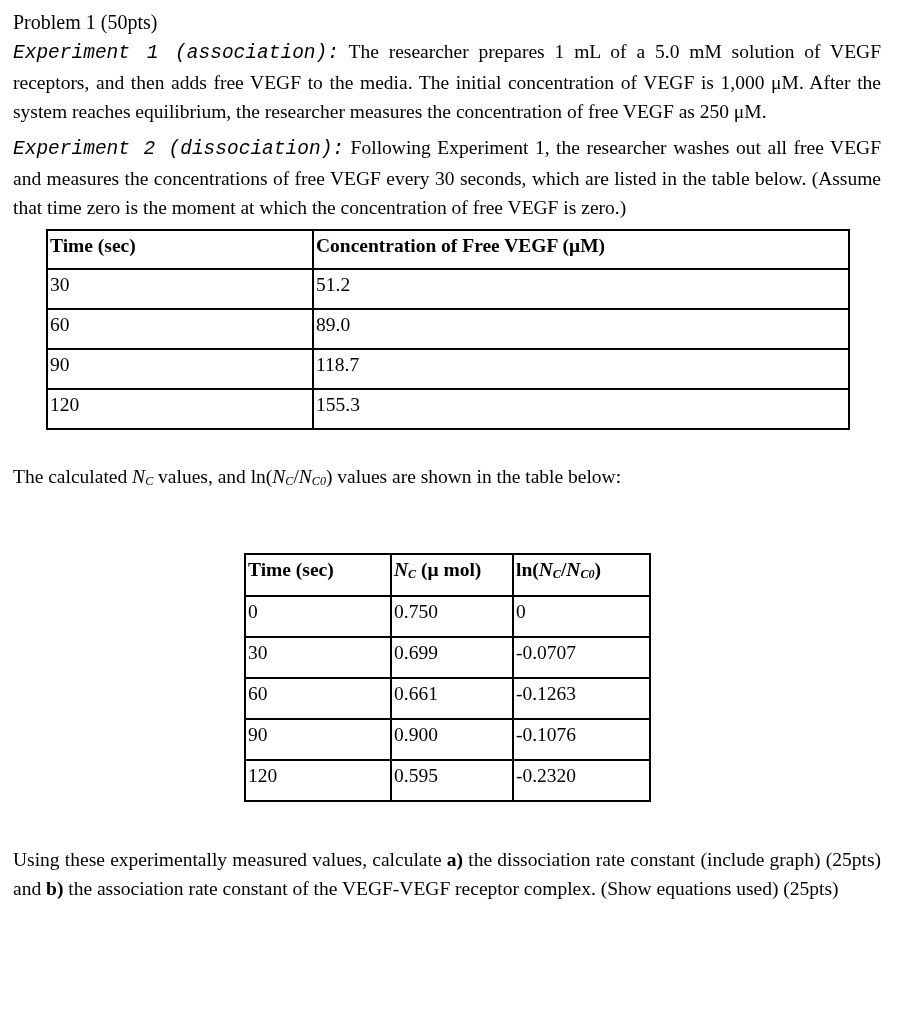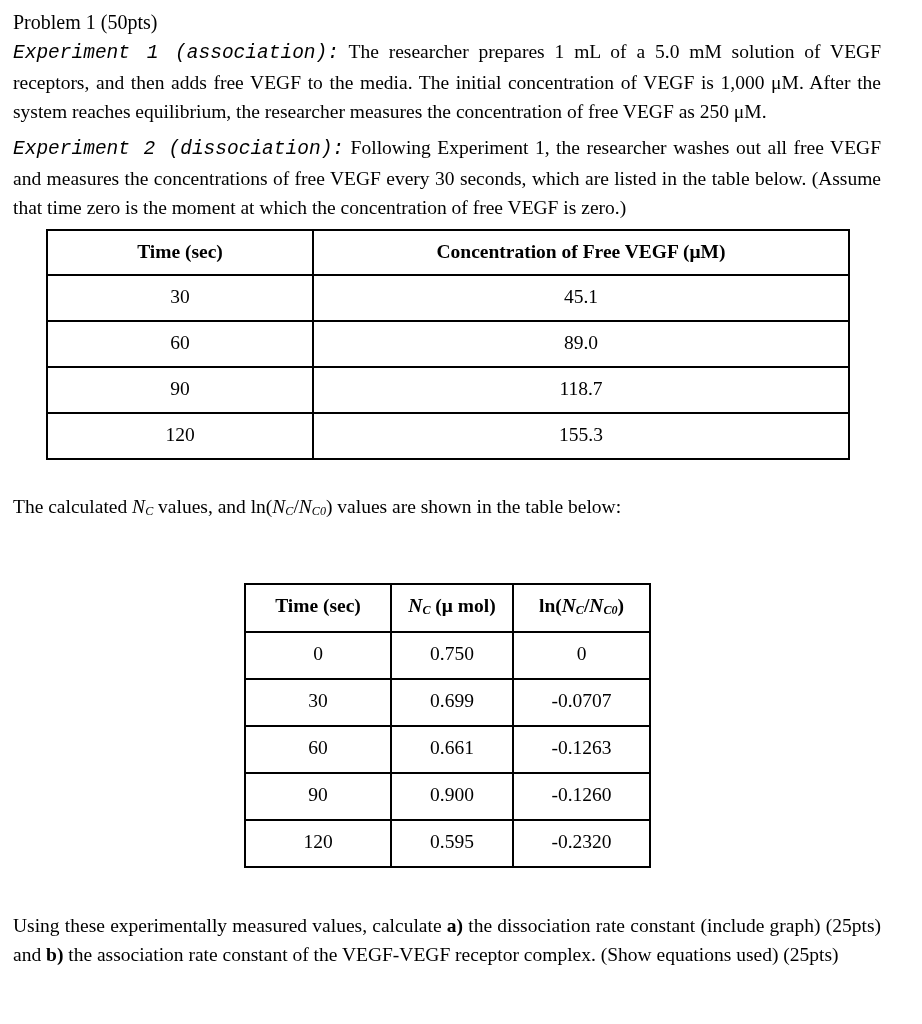--- a/index.html
+++ b/index.html
@@ -18,22 +18,22 @@
   }
   p.para { margin: 0 0 7px 0; text-align: justify; }
   .lead-italic { font-style: italic; font-family: Liberation Mono, monospace; }
   .ni { font-style: italic; }
   .sub { font-size: 62%; vertical-align: -0.18em; }
   b.inline-bold { font-weight: bold; }
 
   table { border-collapse: collapse; table-layout: fixed; }
   th, td {
     border: 2px solid #000;
-    text-align: center; vertical-align: top;
-    padding: 8px 2px 0 2px;
+    text-align: left; vertical-align: top;
+    padding: 2px 2px 0 2px;
     line-height: 26px;
   }
   th { font-weight: bold; }
 
   .t1 { margin: 3px 0 0 33px; width: 802px; }
   .t1 .c1 { width: 266px; }
   .t1 .c2 { width: 536px; }
   .t1 th { height: 35px; }
   .t1 td { height: 36px; }
 
@@ -65,21 +65,21 @@
         <col class="c1">
         <col class="c2">
       </colgroup>
     <tbody>
         <tr>
       <th>Time (sec)</th>
       <th>Concentration of Free VEGF (μM)</th>
     </tr>
     <tr>
       <td>30</td>
-      <td>45.1</td>
+      <td>51.2</td>
     </tr>
     <tr>
       <td>60</td>
       <td>89.0</td>
     </tr>
     <tr>
       <td>90</td>
       <td>118.7</td>
     </tr>
     <tr>
@@ -114,21 +114,21 @@
       <td>-0.0707</td>
     </tr>
     <tr>
       <td>60</td>
       <td>0.661</td>
       <td>-0.1263</td>
     </tr>
     <tr>
       <td>90</td>
       <td>0.900</td>
-      <td>-0.1260</td>
+      <td>-0.1076</td>
     </tr>
     <tr>
       <td>120</td>
       <td>0.595</td>
       <td>-0.2320</td>
     </tr>
   </tbody>
     </table>
 
   <p class="para closing"><span>Using these experimentally measured values, calculate </span><b class="inline-bold">a)</b><span> the dissociation rate constant (include graph) (25pts) and </span><b class="inline-bold">b)</b><span> the association rate constant of the VEGF-VEGF receptor complex. (Show equations used) (25pts)</span></p>

